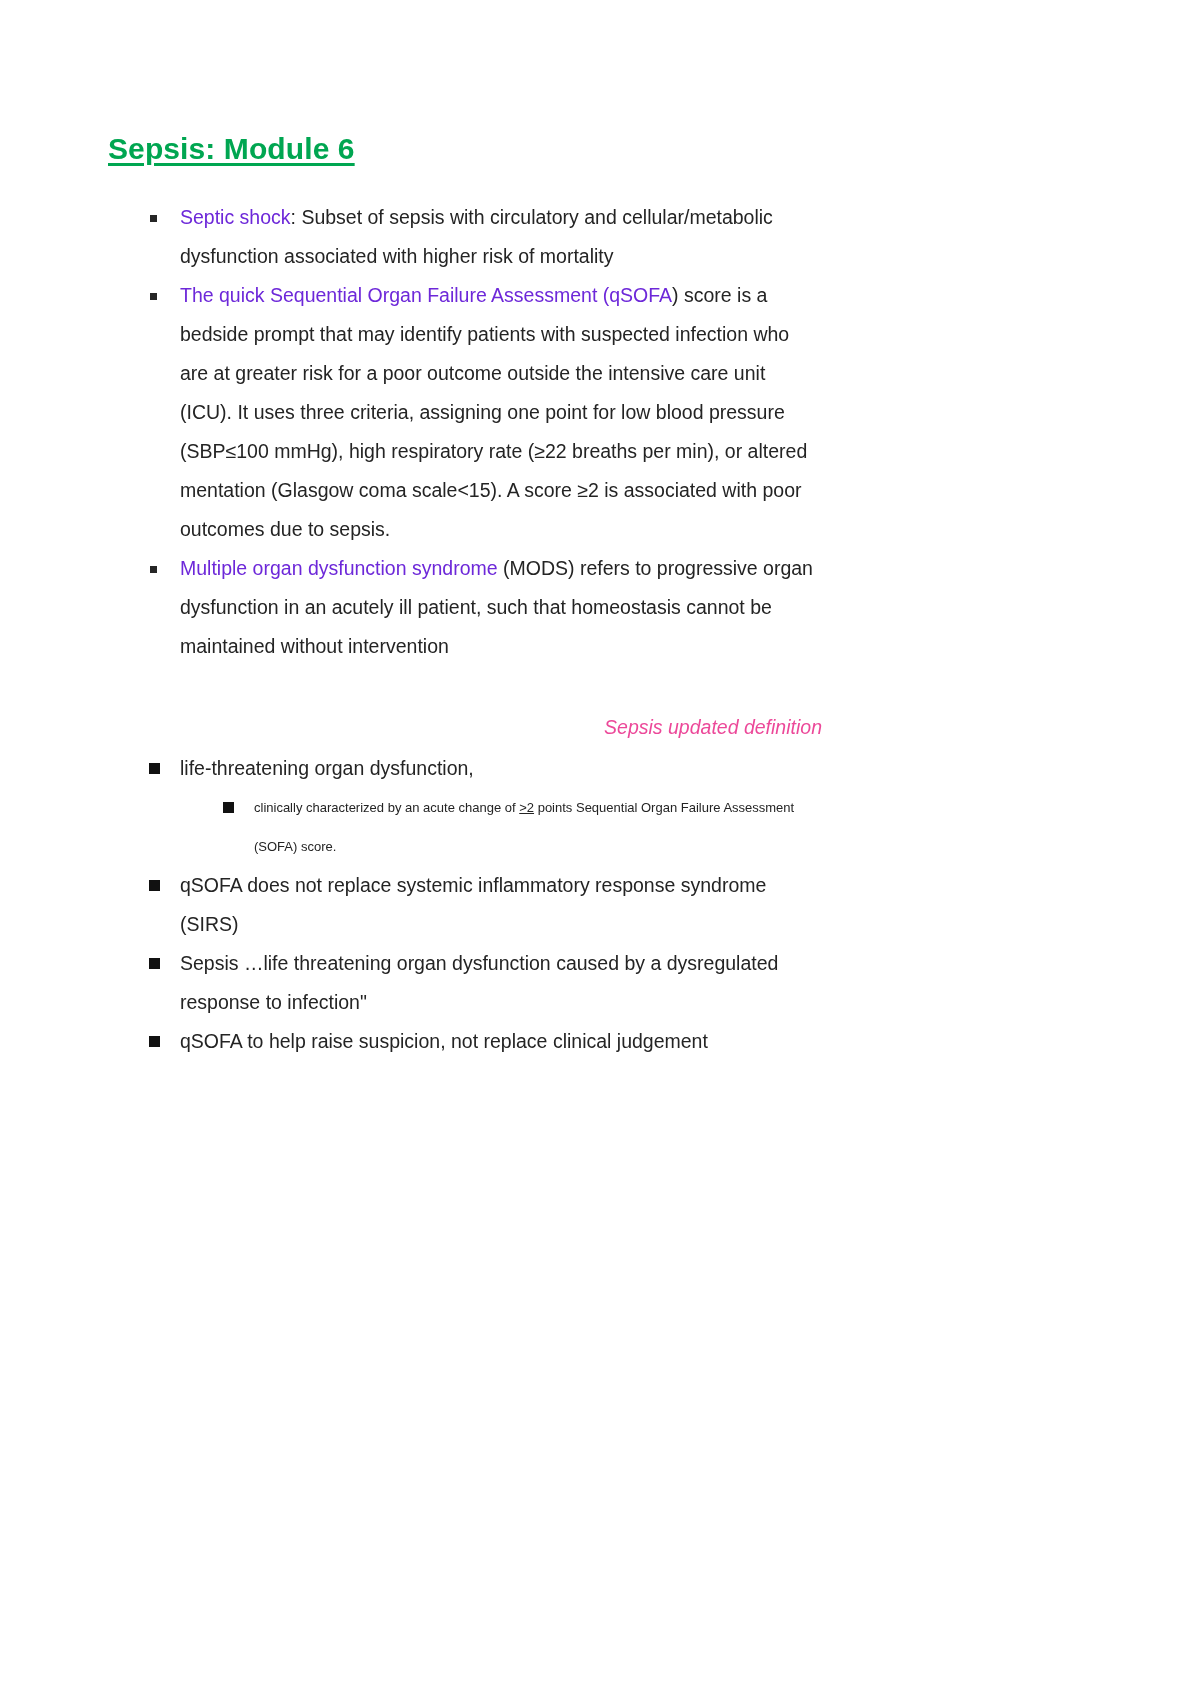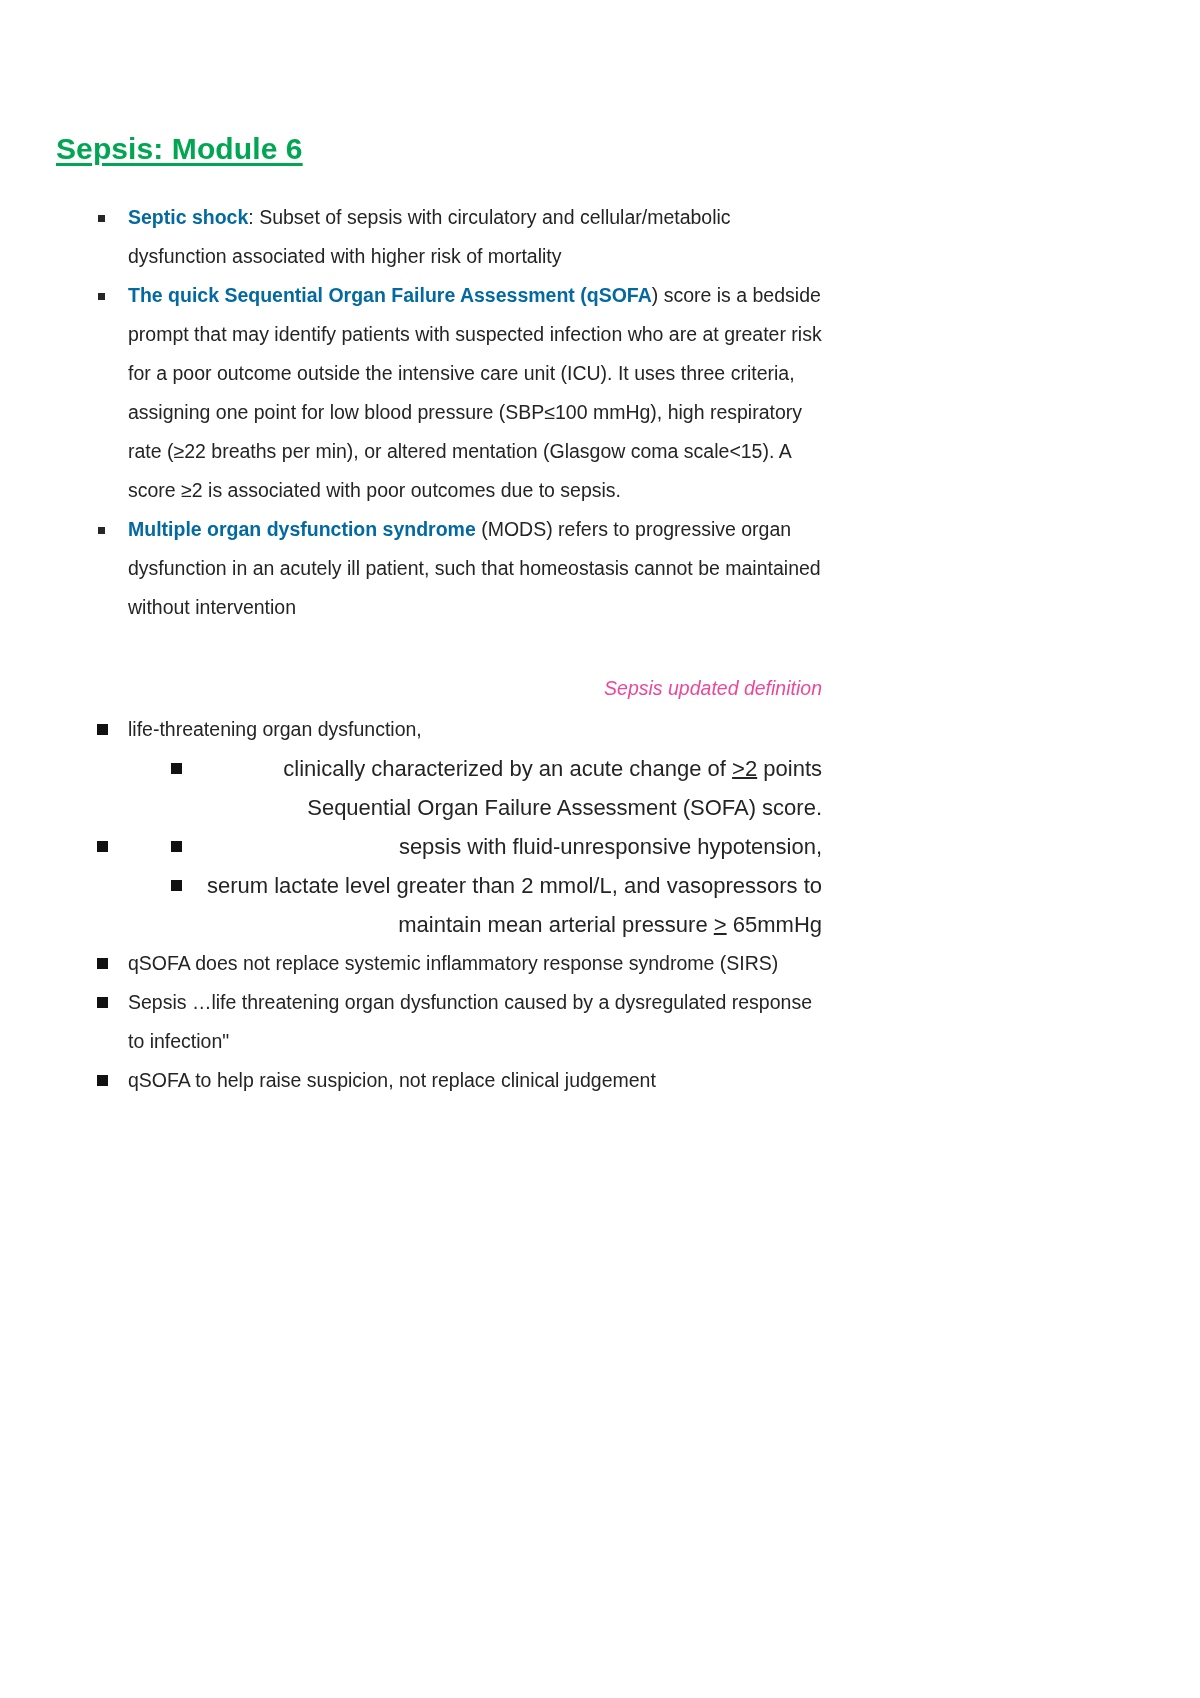--- a/index.html
+++ b/index.html
@@ -13,21 +13,21 @@
     font-family: "Liberation Sans", sans-serif;
     color: #1a1a1a;
     -webkit-font-smoothing: antialiased;
   }
   .page {
     position: relative;
     width: 962px;
     height: 1698px;
     background: #ffffff;
     box-sizing: border-box;
-    padding: 130px 140px 0 56px;
+    padding: 130px 140px 0 108px;
   }
   .doc-title {
     font-size: 30px;
     font-weight: bold;
     color: #00a651;
     text-decoration: underline;
     text-underline-offset: 4px;
     letter-spacing: 0.1px;
     margin: 0 0 26px 0;
     display: inline-block;
@@ -91,39 +91,38 @@
     height: 11px;
     background: #111111;
   }
   ul.lvl3 {
     list-style: none;
     margin: 0;
     padding: 0 0 0 42px;
   }
   ul.lvl3 > li {
     position: relative;
-    font-size: 22px;
+    font-size: 13px;
     line-height: 39px;
     color: #242424;
     padding-left: 32px;
-    text-align: right;
   }
   ul.lvl3 > li::before {
     content: "";
     position: absolute;
     left: 1px;
     top: 14px;
     width: 11px;
     height: 11px;
     background: #111111;
   }
 
   .g {
-    color: #0369a1;
-    font-weight: bold;
+    color: #6d28d9;
+    font-weight: normal;
   }
   .gte-u {
     text-decoration: underline;
     text-underline-offset: 1px;
   }
 </style>
 </head>
 <body>
 
 <div class="page">
@@ -157,28 +156,20 @@
     <li>
       <span> life-threatening organ dysfunction,</span>
       <ul class="lvl3">
         <li>
           <span>clinically characterized by an acute change of </span><span class="gte-u">&gt;2</span><span> points Sequential Organ Failure Assessment (SOFA) score.</span>
         </li>
       </ul>
     </li>
 
     <li>
-      <ul class="lvl3">
-        <li>
-          <span>sepsis with fluid-unresponsive hypotension,</span>
-        </li>
-        <li>
-          <span>serum lactate level greater than 2 mmol/L, and vasopressors to maintain mean arterial pressure </span><span class="gte-u">&gt;</span><span> 65mmHg</span>
-        </li>
-      </ul>
     </li>
 
     <li>
       <span>qSOFA does not replace systemic inflammatory response syndrome (SIRS)</span>
     </li>
 
     <li>
       <span>Sepsis …life threatening organ dysfunction caused by a dysregulated response to infection"</span>
     </li>
 

